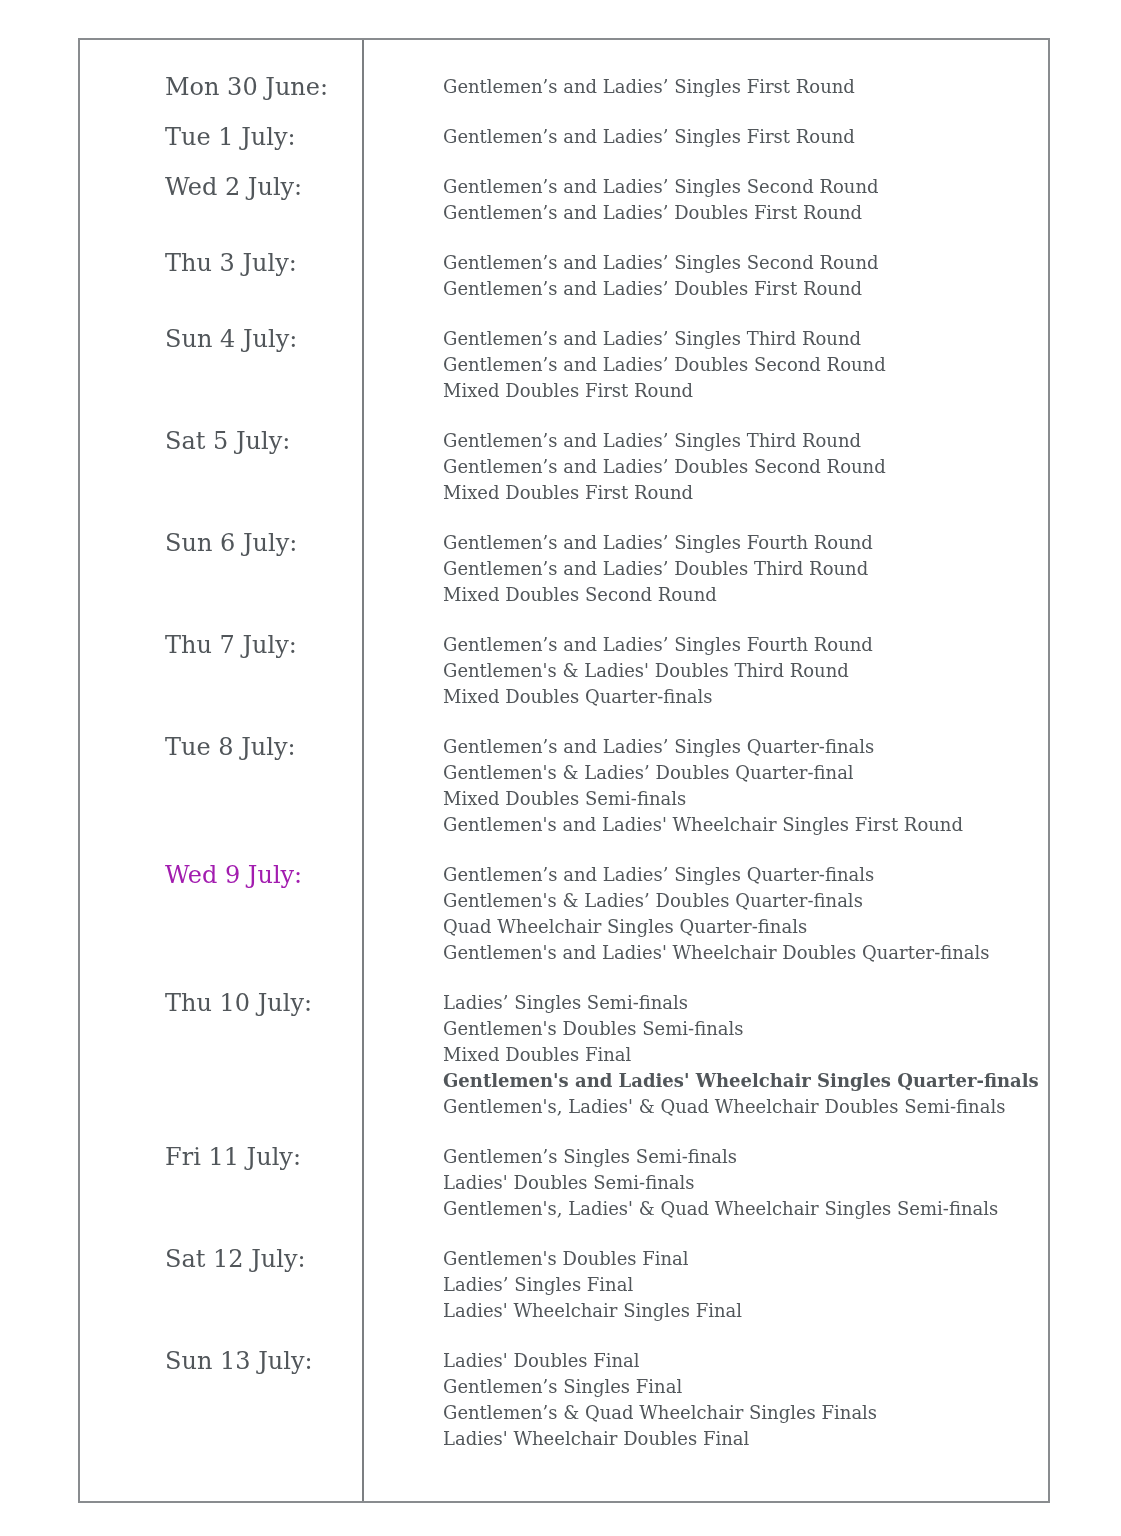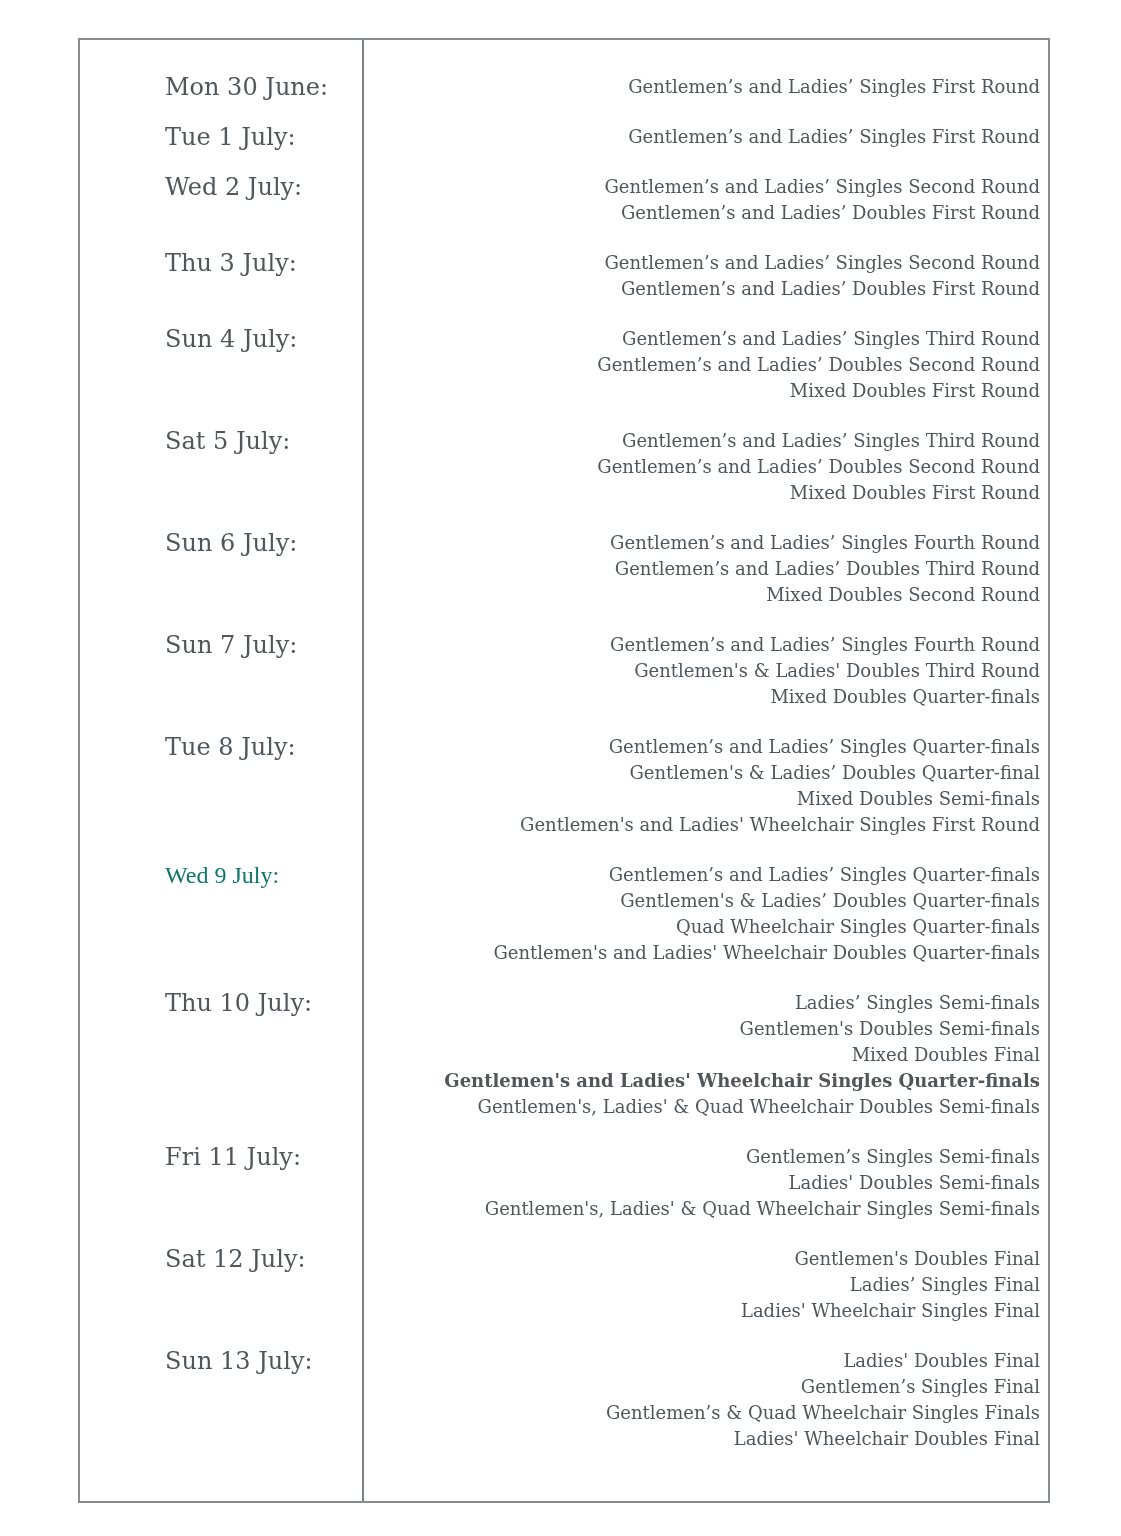--- a/index.html
+++ b/index.html
@@ -44,21 +44,20 @@
     padding-left: 85px;
     font-size: 24px;
     line-height: 26px;
     color: #51565a;
     white-space: nowrap;
   }
   .events-cell {
     flex: 1;
     padding-left: 81px;
     padding-right: 8px;
-    text-align: right;
   }
   .event-line {
     font-size: 18px;
     line-height: 26px;
     color: #51565a;
     white-space: nowrap;
   }
 </style>
 </head>
 <body>
@@ -118,40 +117,40 @@
   <div class="row">
     <div class="date-cell" style="color: rgb(81, 86, 90);">Sun 6 July:</div>
     <div class="events-cell">
             <div class="event-line" style="color: rgb(81, 86, 90);">Gentlemen’s and Ladies’ Singles Fourth Round</div>
             <div class="event-line" style="color: rgb(81, 86, 90);">Gentlemen’s and Ladies’ Doubles Third Round</div>
             <div class="event-line" style="color: rgb(81, 86, 90);">Mixed Doubles Second Round</div>
           </div>
   </div>
 
   <div class="row">
-    <div class="date-cell" style="color: rgb(81, 86, 90);">Sun 7 July:</div>
+    <div class="date-cell" style="color: rgb(81, 86, 90);">Thu 7 July:</div>
     <div class="events-cell">
             <div class="event-line" style="color: rgb(81, 86, 90);">Gentlemen’s and Ladies’ Singles Fourth Round</div>
             <div class="event-line" style="color: rgb(81, 86, 90);">Gentlemen's &amp; Ladies' Doubles Third Round</div>
             <div class="event-line" style="color: rgb(81, 86, 90);">Mixed Doubles Quarter-finals</div>
           </div>
   </div>
 
   <div class="row">
     <div class="date-cell" style="color: rgb(81, 86, 90);">Tue 8 July:</div>
     <div class="events-cell">
             <div class="event-line" style="color: rgb(81, 86, 90);">Gentlemen’s and Ladies’ Singles Quarter-finals</div>
             <div class="event-line" style="color: rgb(81, 86, 90);">Gentlemen's &amp; Ladies’ Doubles Quarter-final</div>
             <div class="event-line" style="color: rgb(81, 86, 90);">Mixed Doubles Semi-finals</div>
             <div class="event-line" style="color: rgb(81, 86, 90);">Gentlemen's and Ladies' Wheelchair Singles First Round</div>
           </div>
   </div>
 
   <div class="row">
-    <div class="date-cell" style="color: #0f766e; font-family: Liberation Serif, serif;">Wed 9 July:</div>
+    <div class="date-cell" style="color: #a21caf;">Wed 9 July:</div>
     <div class="events-cell">
             <div class="event-line" style="color: rgb(81, 86, 90);">Gentlemen’s and Ladies’ Singles Quarter-finals</div>
             <div class="event-line" style="color: rgb(81, 86, 90);">Gentlemen's &amp; Ladies’ Doubles Quarter-finals</div>
             <div class="event-line" style="color: rgb(81, 86, 90);">Quad Wheelchair Singles Quarter-finals</div>
             <div class="event-line" style="color: rgb(81, 86, 90);">Gentlemen's and Ladies' Wheelchair Doubles Quarter-finals</div>
           </div>
   </div>
 
   <div class="row">
     <div class="date-cell" style="color: rgb(81, 86, 90);">Thu 10 July:</div>

